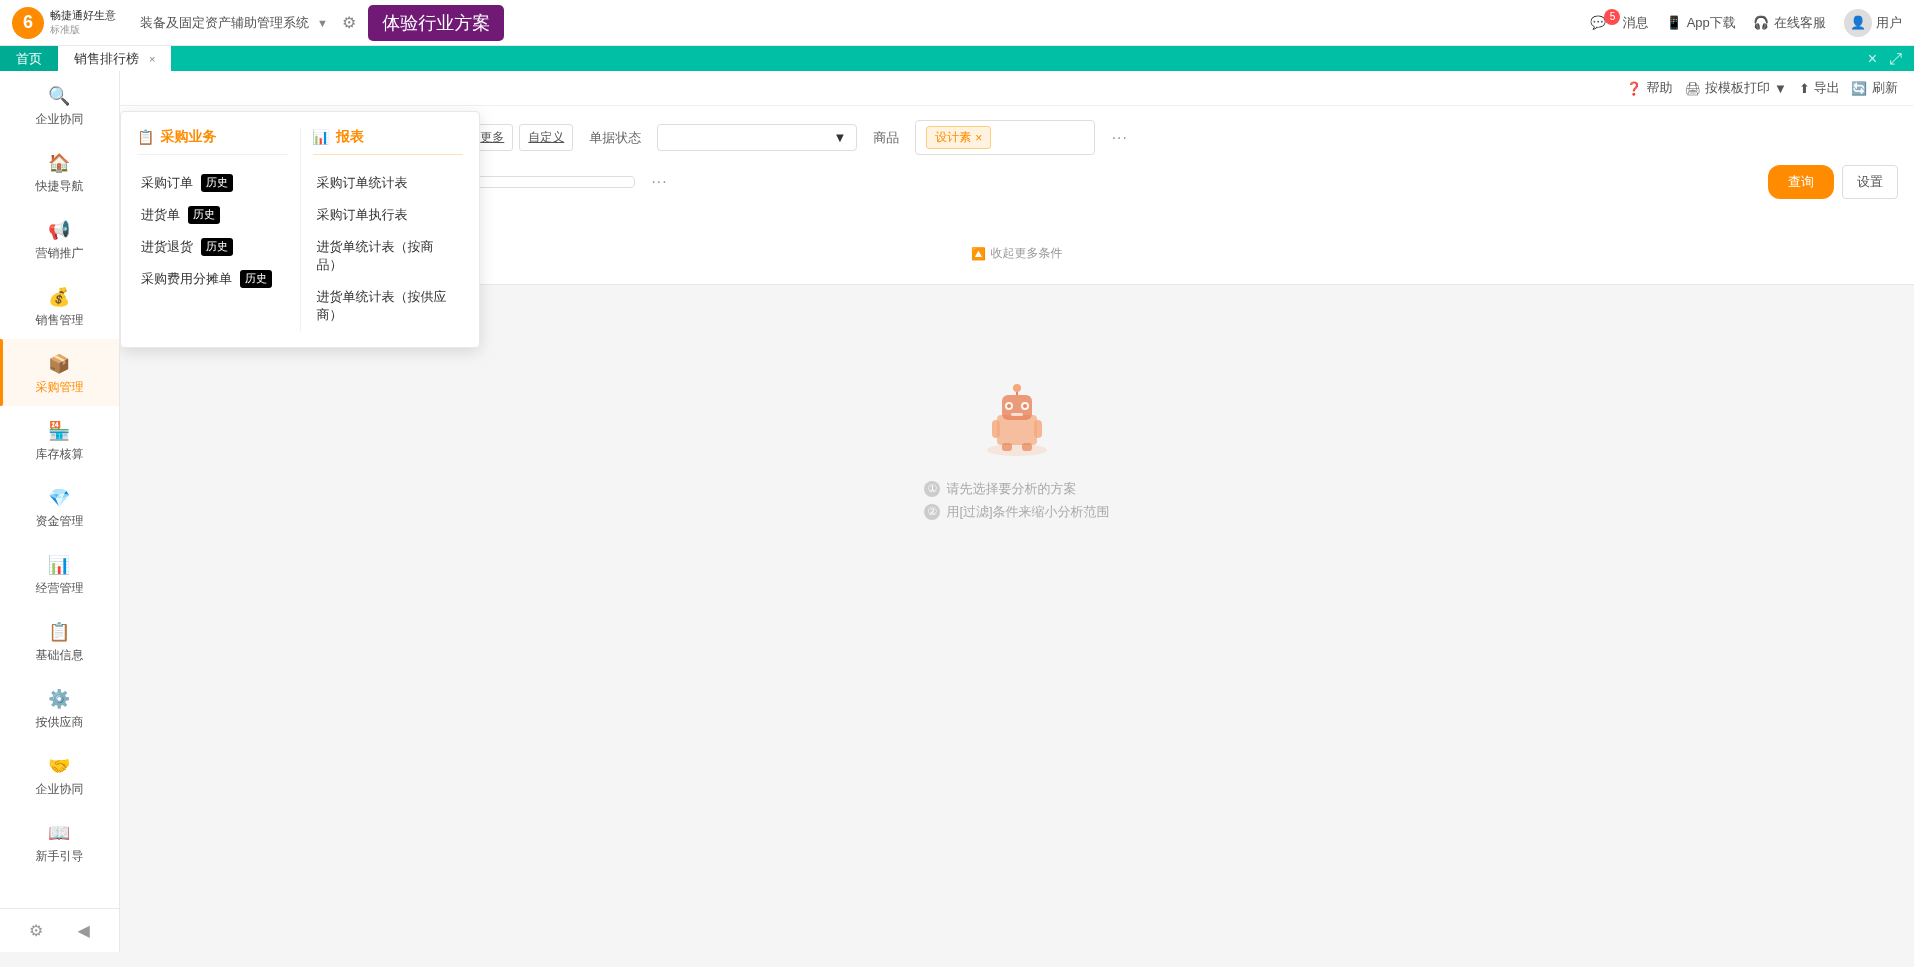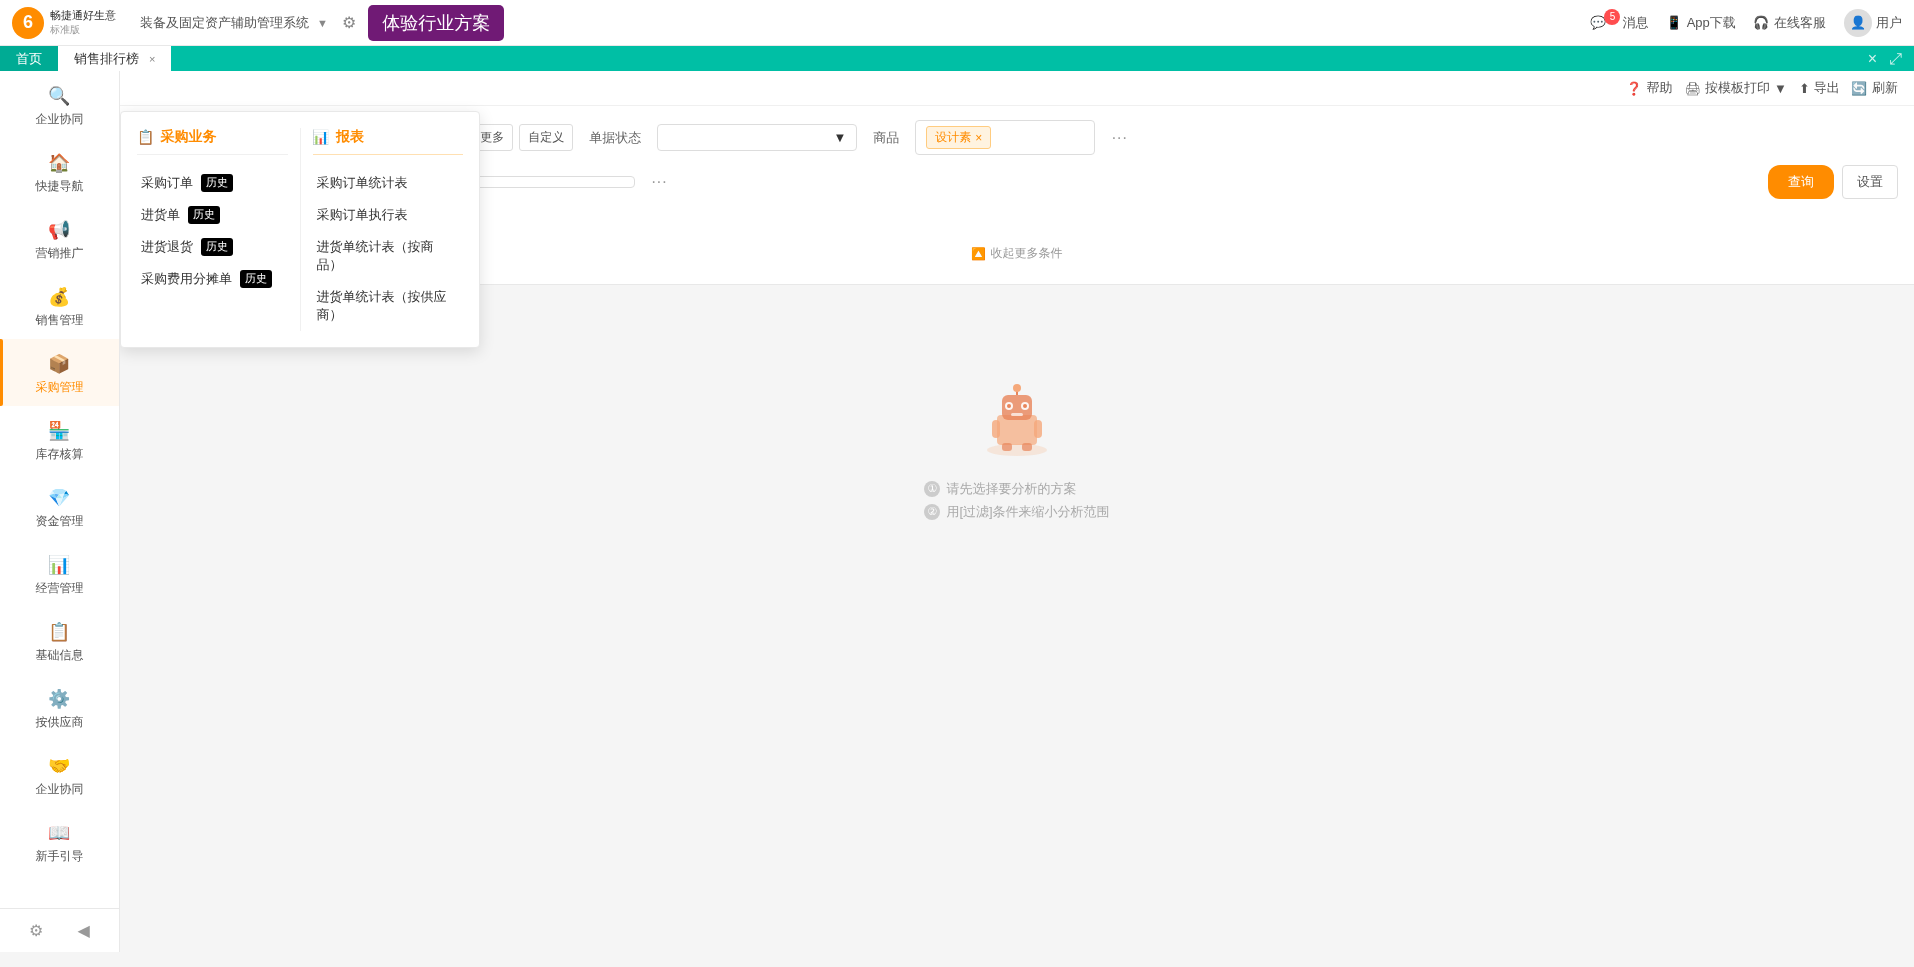--- a/index.html
+++ b/index.html
@@ -187,21 +187,21 @@
     .date-range {
       display: flex; align-items: center; gap: 6px;
       border: 1px solid #ddd; border-radius: 4px;
       padding: 5px 10px; font-size: 13px; background: white;
     }
     .quick-dates {
       display: flex; gap: 6px;
     }
     .quick-date-btn {
       padding: 4px 8px; border: 1px solid #ddd; border-radius: 3px;
-      font-size: 12px; color: #555; cursor: pointer; background: white;
+      font-size: 12px; color: #555; cursor: pointer; background: white; text-decoration: underline;
     }
     .btn-dots { color: #999; cursor: pointer; font-size: 16px; }
     .btn-query {
       background: #ff8c00; color: white;
       border: none; border-radius: 12px;
       padding: 7px 20px; font-size: 13px; cursor: pointer;
     }
     .btn-settings {
       background: white; color: #555;
       border: 1px solid #ddd; border-radius: 4px;

